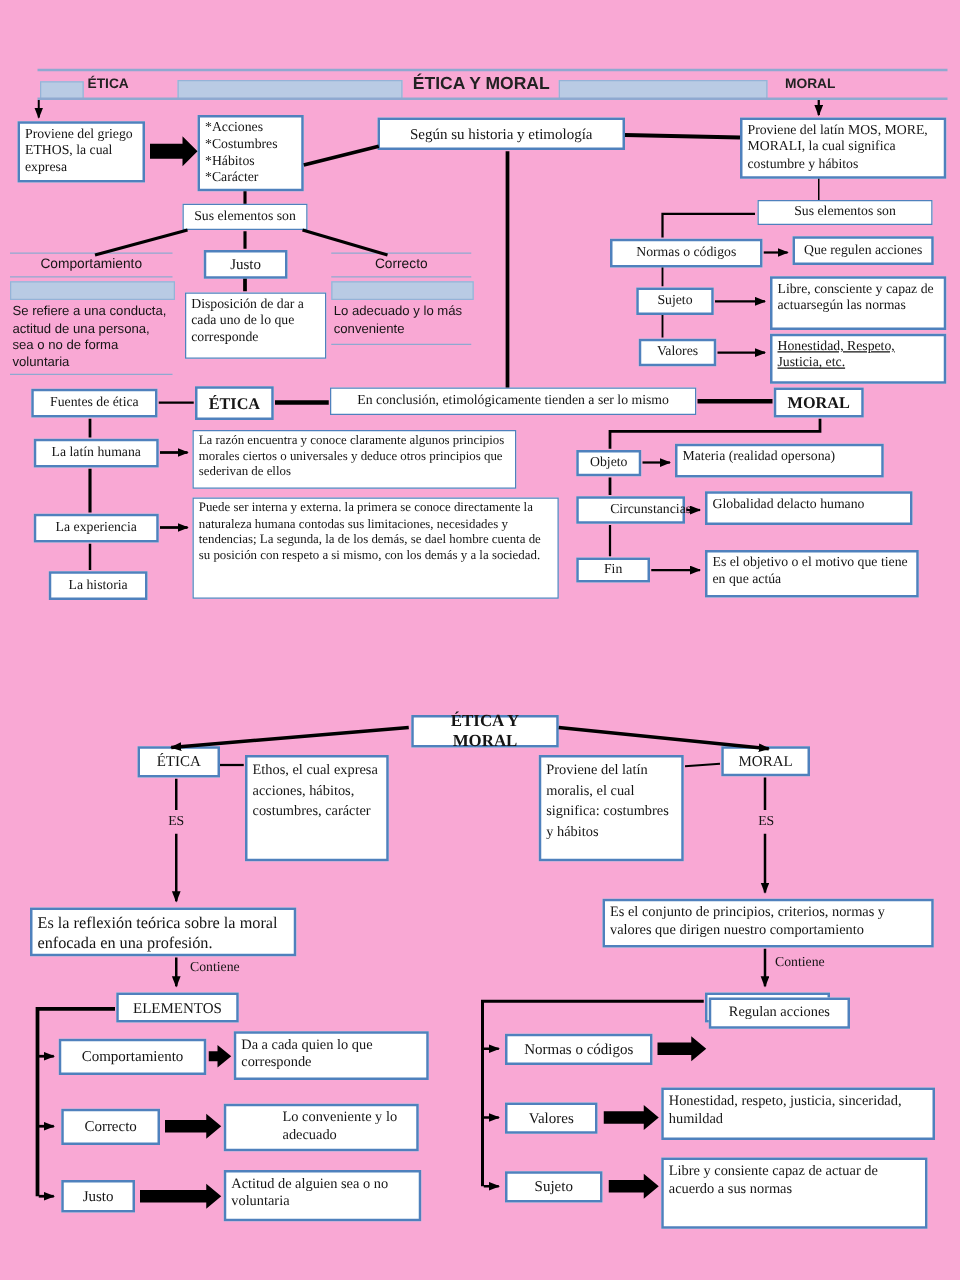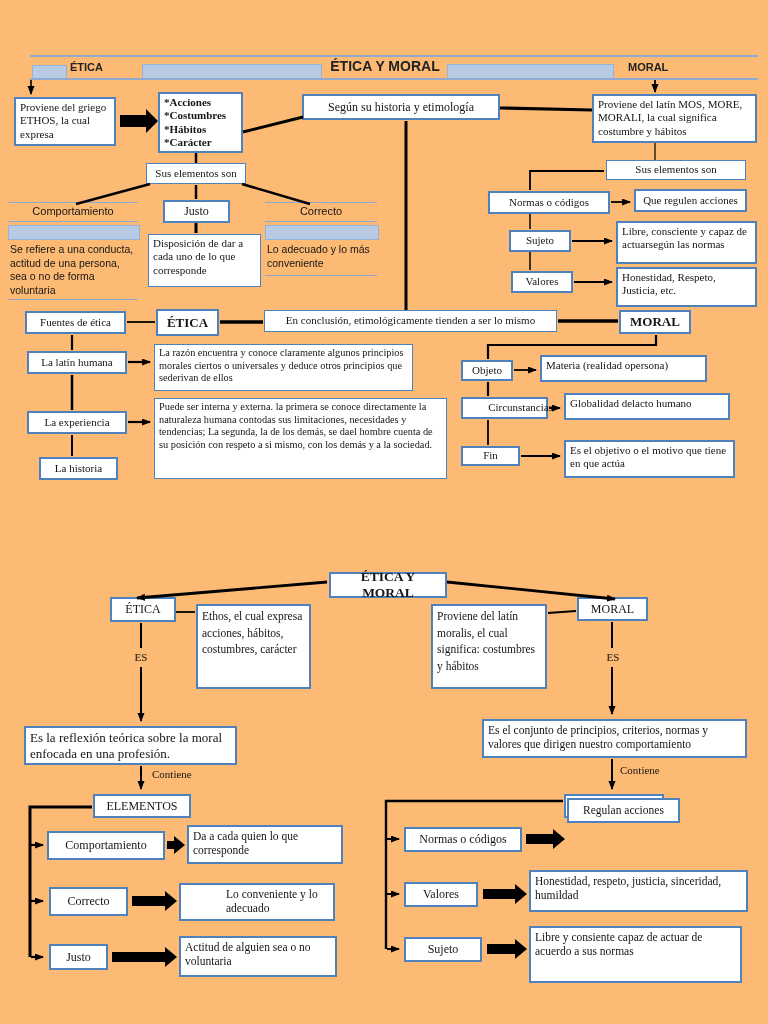--- a/index.html
+++ b/index.html
@@ -1,23 +1,23 @@
 <!DOCTYPE html>
 <html><head>
 <meta charset="utf-8">
 <style>
   html,body{margin:0;padding:0;}
-  #page{position:relative;width:768px;height:1024px;background:#fdba74;overflow:hidden;
+  #page{position:relative;width:768px;height:1024px;background:#f9a8d4;overflow:hidden;
         font-family:"Liberation Serif",serif;color:#151515;}
   .box{position:absolute;box-sizing:border-box;background:#fff;border:2px solid #4f81bd;
        font:11px/1.22 "Liberation Serif",serif;display:flex;align-items:center;
        justify-content:center;text-align:center;padding:2px 4px;}
   .box.tl{align-items:flex-start;justify-content:flex-start;text-align:left;}
   .box.thin{border-width:1.5px;}
-  .pre{white-space:pre-line;font-weight:bold;}
+  .pre{white-space:pre-line;}
   .lbl{position:absolute;box-sizing:border-box;background:transparent;border:none;}
   .hdr{font-family:"Liberation Sans",sans-serif;font-weight:bold;color:#222;}
   .rule{position:absolute;background:#8fa9d0;height:2px;}
   .band{position:absolute;background:#b9cbe4;border:1px solid #95b3d7;}
   .sans{font-family:"Liberation Sans",sans-serif;}
   svg.overlay{position:absolute;left:0;top:0;pointer-events:none;}
 </style>
 </head>
 <body>
 
@@ -57,21 +57,21 @@
   <div class="rule" style="left:265px;top:221px;width:112px;height:1px;"></div>
   <div class="band" style="left:265px;top:225px;width:112px;height:13px;"></div>
   <div class="lbl sans" style="left:267px;top:243px;width:110px;font-size:10.5px;line-height:1.3;">Lo adecuado y lo más conveniente</div>
   <div class="rule" style="left:265px;top:275px;width:112px;height:1px;"></div>
 
   <div class="box" style="left:488px;top:191px;width:122px;height:23px;">Normas o códigos</div>
   <div class="box" style="left:634px;top:189px;width:113px;height:23px;">Que regulen acciones</div>
   <div class="box" style="left:509px;top:230px;width:62px;height:22px;">Sujeto</div>
   <div class="box tl" style="left:616px;top:221px;width:141px;height:43px;">Libre, consciente y capaz de actuarsegún las normas</div>
   <div class="box" style="left:511px;top:271px;width:62px;height:22px;">Valores</div>
-  <div class="box tl" style="left:616px;top:267px;width:141px;height:40px;">Honestidad, Respeto, Justicia, etc.</div>
+  <div class="box tl" style="left:616px;top:267px;width:141px;height:40px;text-decoration:underline;">Honestidad, Respeto, Justicia, etc.</div>
 
   <div class="box" style="left:25px;top:311px;width:101px;height:23px;">Fuentes de ética</div>
   <div class="box" style="left:156px;top:309px;width:63px;height:27px;font-weight:bold;font-size:13px;">ÉTICA</div>
   <div class="box thin" style="left:264px;top:310px;width:293px;height:22px;">En conclusión, etimológicamente tienden a ser lo mismo</div>
   <div class="box" style="left:619px;top:310px;width:72px;height:24px;font-weight:bold;font-size:13px;">MORAL</div>
 
   <div class="box" style="left:27px;top:351px;width:100px;height:23px;">La latín humana</div>
   <div class="box tl thin" style="left:154px;top:344px;width:259px;height:47px;font-size:10.3px;">La razón encuentra y conoce claramente algunos principios morales ciertos o universales y deduce otros principios que sederivan de ellos</div>
   <div class="box" style="left:27px;top:411px;width:100px;height:23px;">La experiencia</div>
   <div class="box tl thin" style="left:154px;top:398px;width:293px;height:81px;font-size:10.3px;">Puede ser interna y externa. la primera se conoce directamente la naturaleza humana contodas sus limitaciones, necesidades y tendencias; La segunda, la de los demás, se dael hombre cuenta de su posición con respeto a si mismo, con los demás y a la sociedad.</div>

